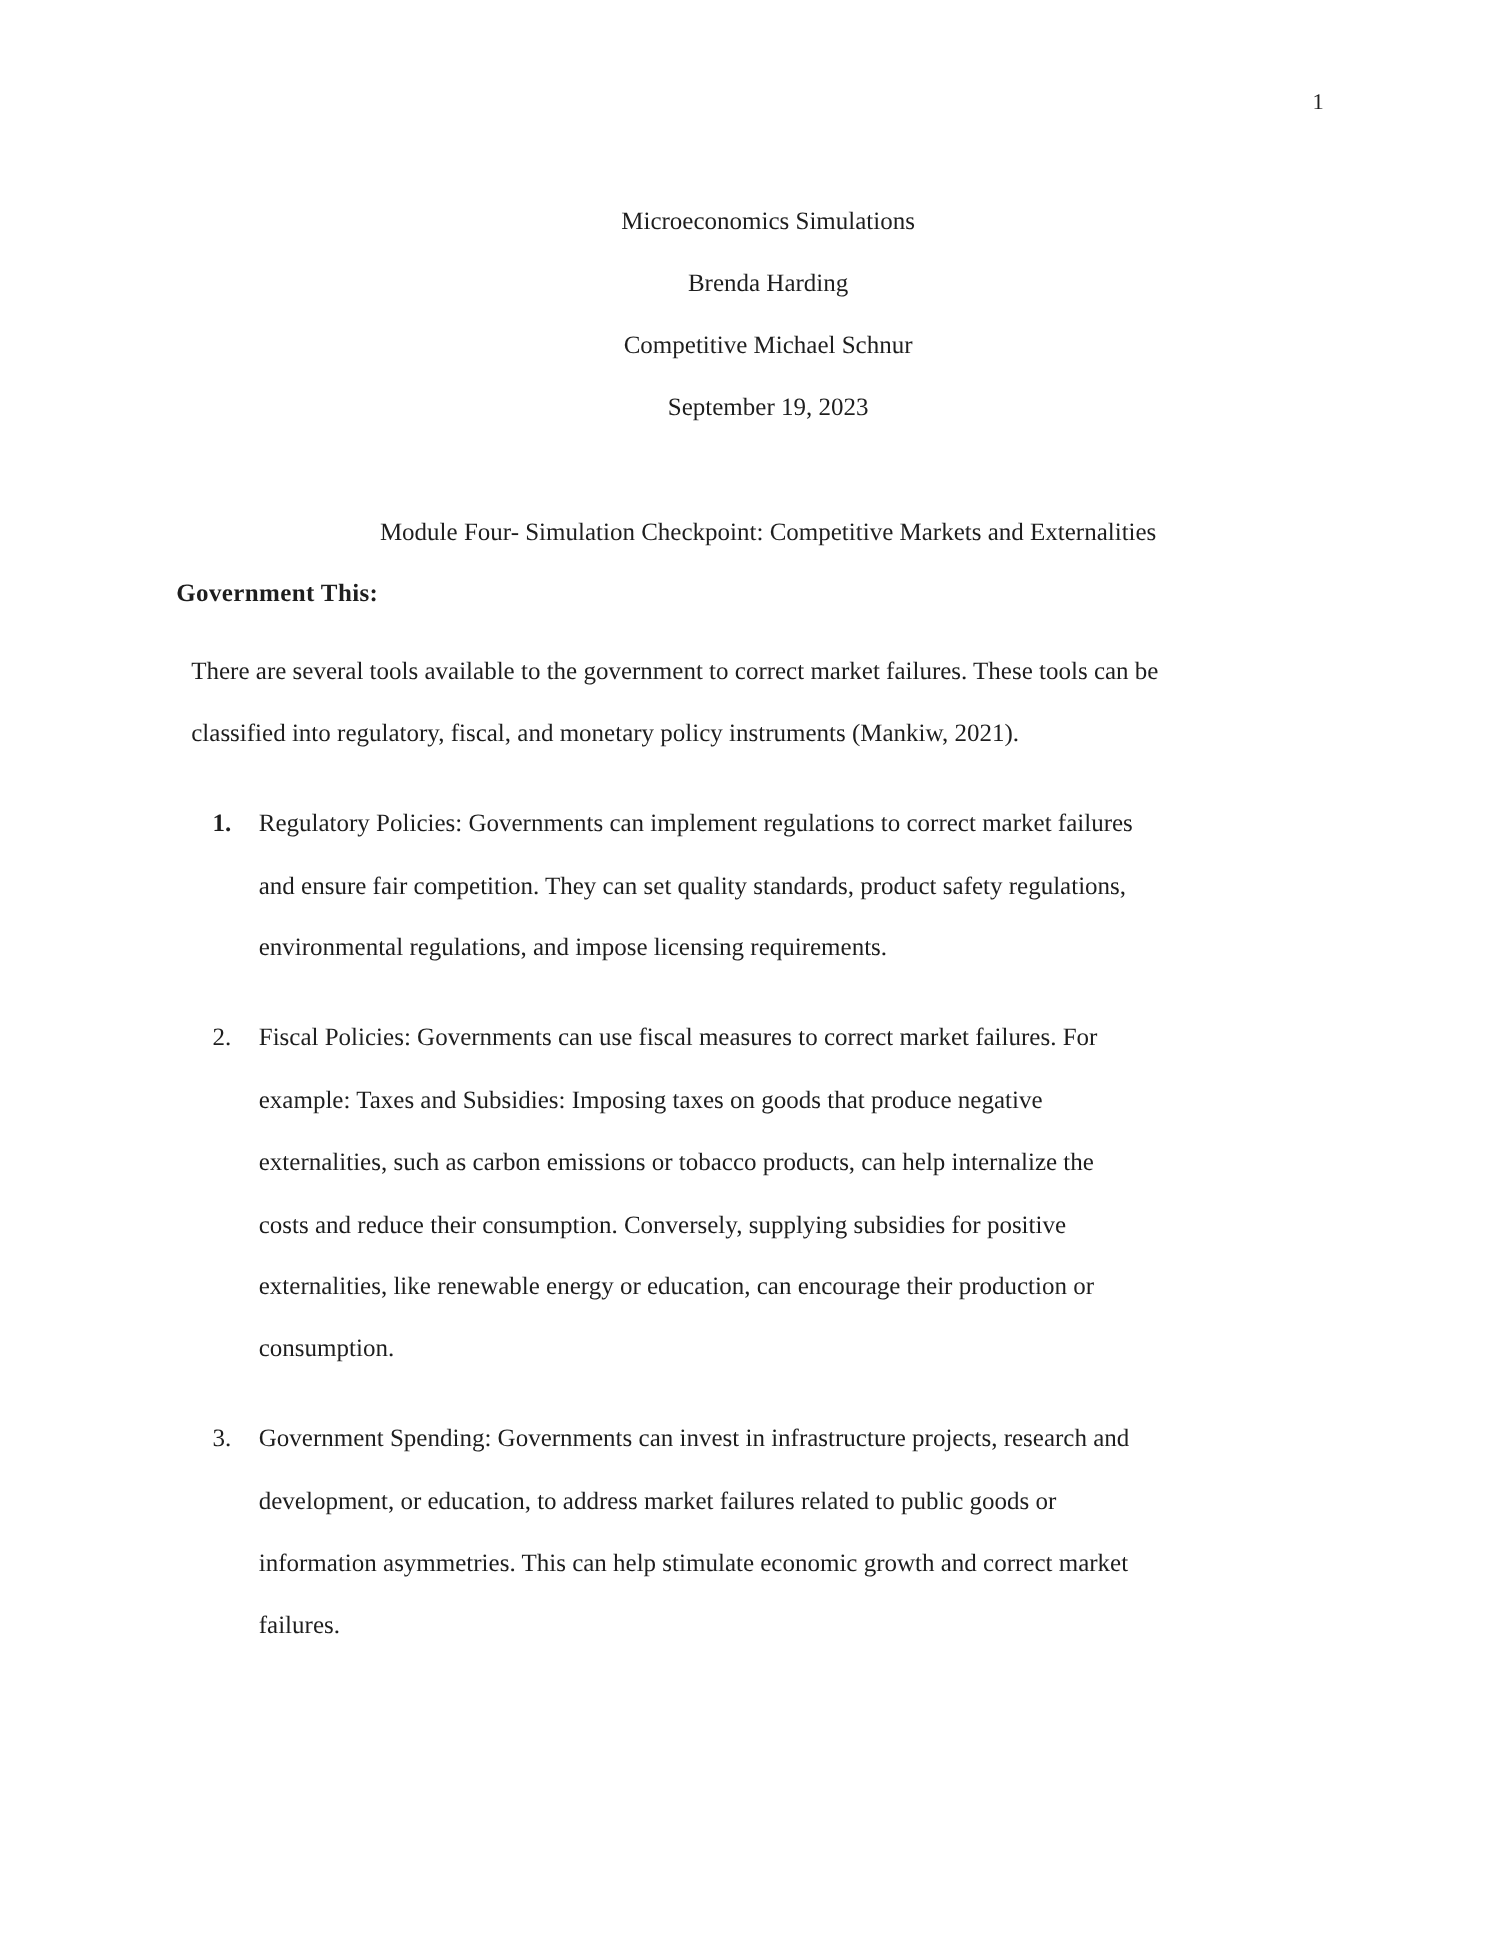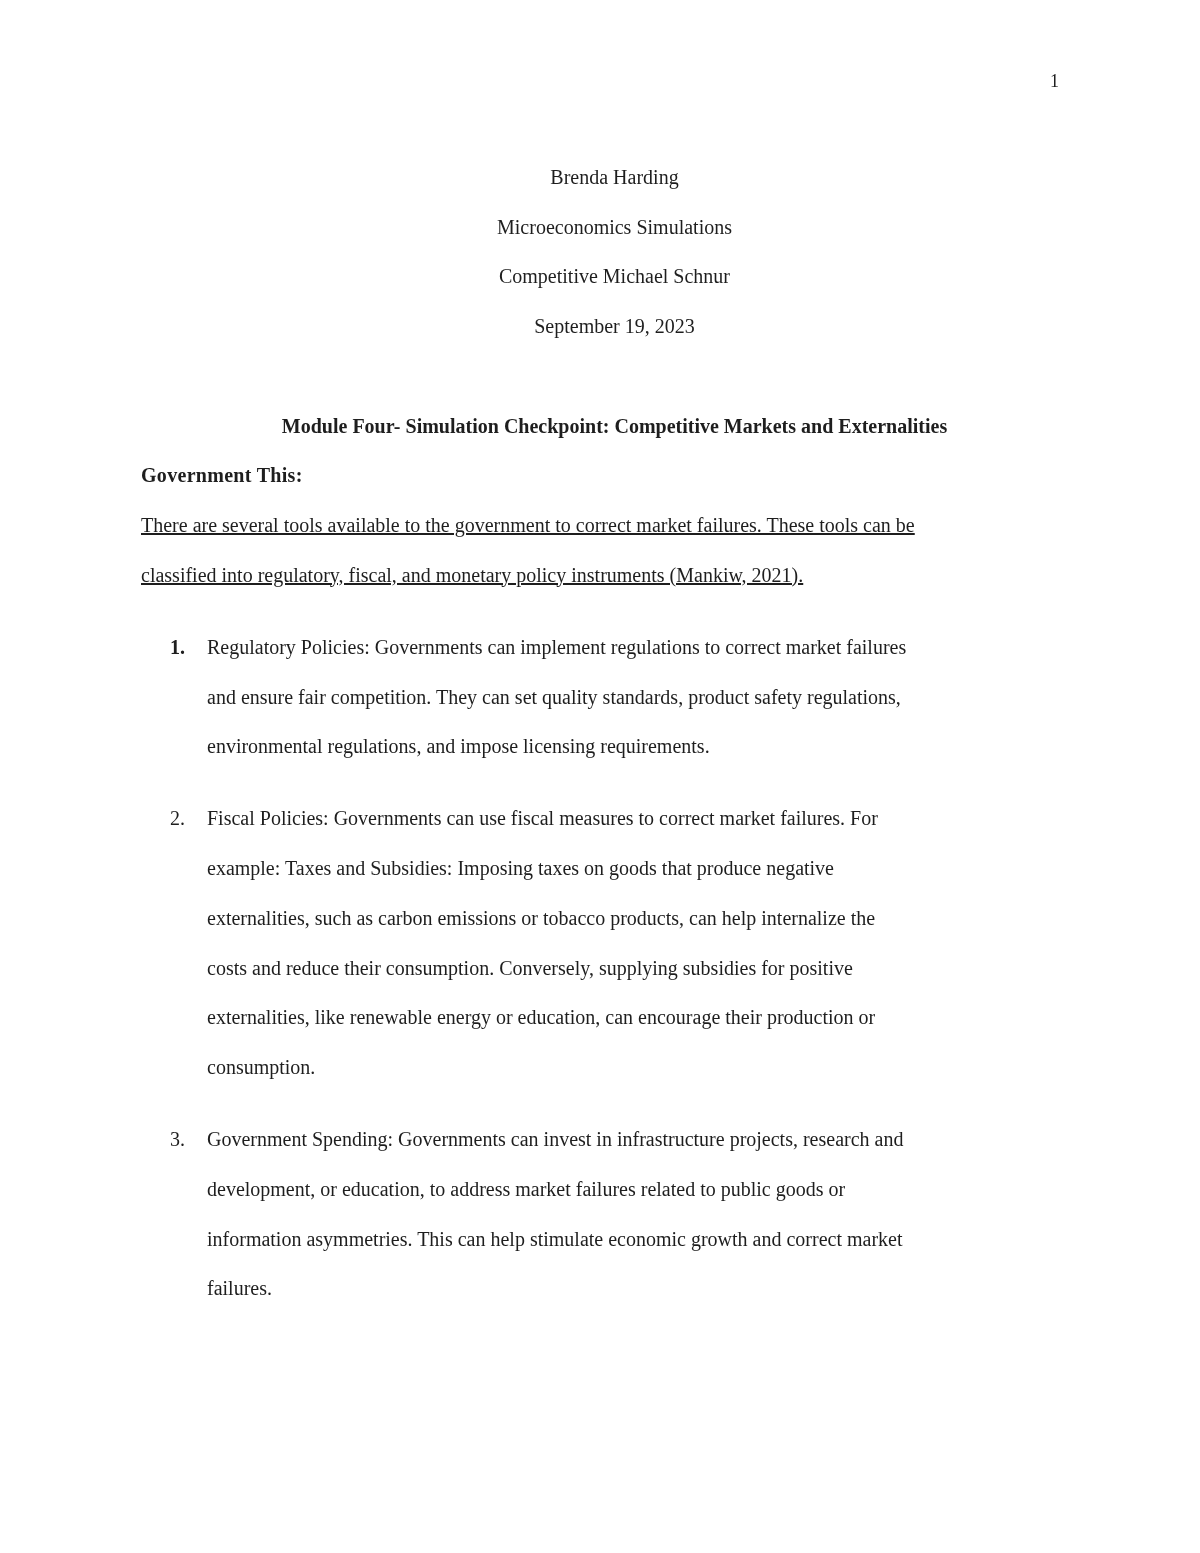--- a/index.html
+++ b/index.html
@@ -31,30 +31,28 @@
     padding: 0 112px 0 141px;
   }
   .header-block {
     margin-top: 153px;
     text-align: center;
   }
   .doc-title {
     margin-top: 49.7px;
     text-align: center;
     white-space: pre-line;
-    font-weight: bold;
   }
   .section-heading {
     font-weight: bold;
     letter-spacing: 0.3px;
   }
   .body-para {
-    margin: 0;
+    margin: 12px;
     white-space: pre-line;
-    text-decoration: underline;
   }
   .doc-list {
     margin: 0;
     padding: 0;
   }
   .list-item {
     display: flex;
     margin-top: 22.5px;
     align-items: flex-start;
   }
@@ -74,22 +72,22 @@
 </head>
 <body>
 
 <div class="page">
 
   <div class="page-number">1</div>
 
   <div class="content">
 
     <div class="header-block">
+      <div>Microeconomics Simulations</div>
       <div>Brenda Harding</div>
-      <div>Microeconomics Simulations</div>
       <div>Competitive Michael Schnur</div>
       <div>September 19, 2023</div>
     </div>
 
     <div class="doc-title">Module Four- Simulation Checkpoint: Competitive Markets and Externalities</div>
 
     <div class="section-heading">Government This:</div>
 
     <p class="body-para">There are several tools available to the government to correct market failures. These tools can be
 classified into regulatory, fiscal, and monetary policy instruments (Mankiw, 2021).</p>

